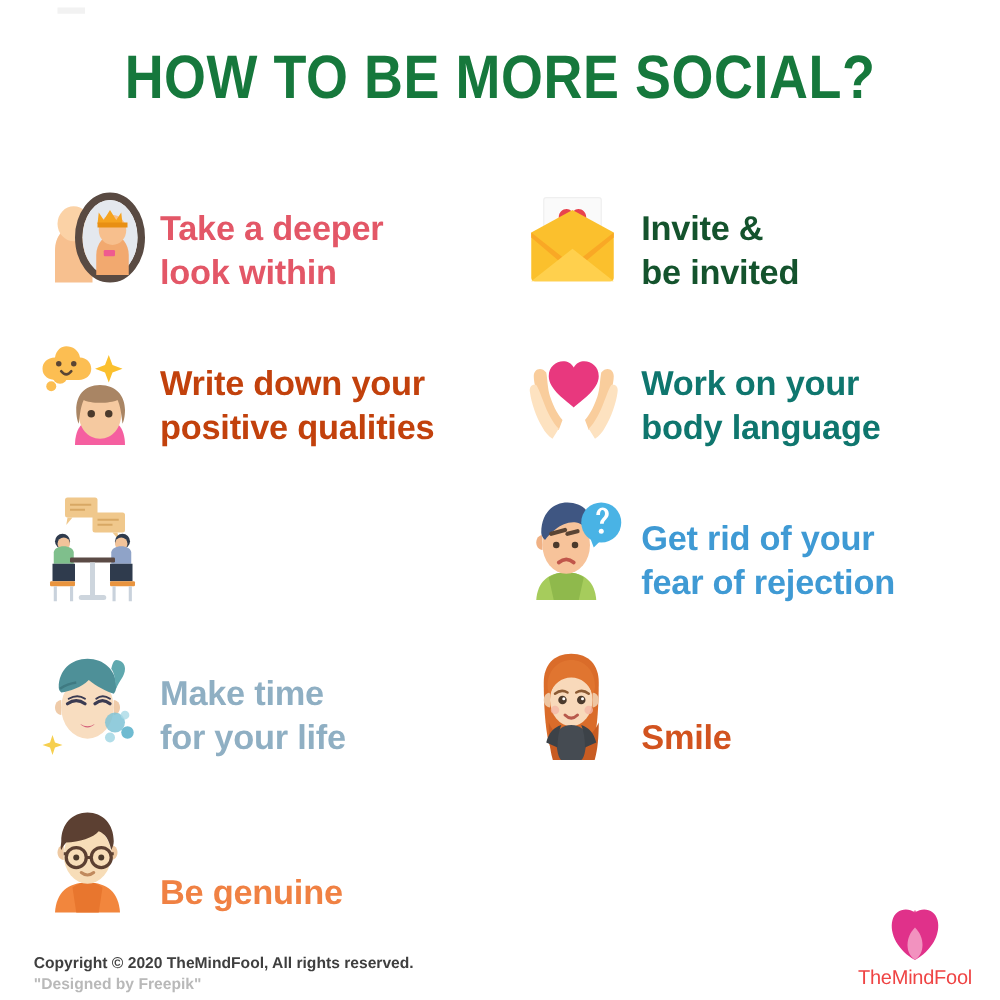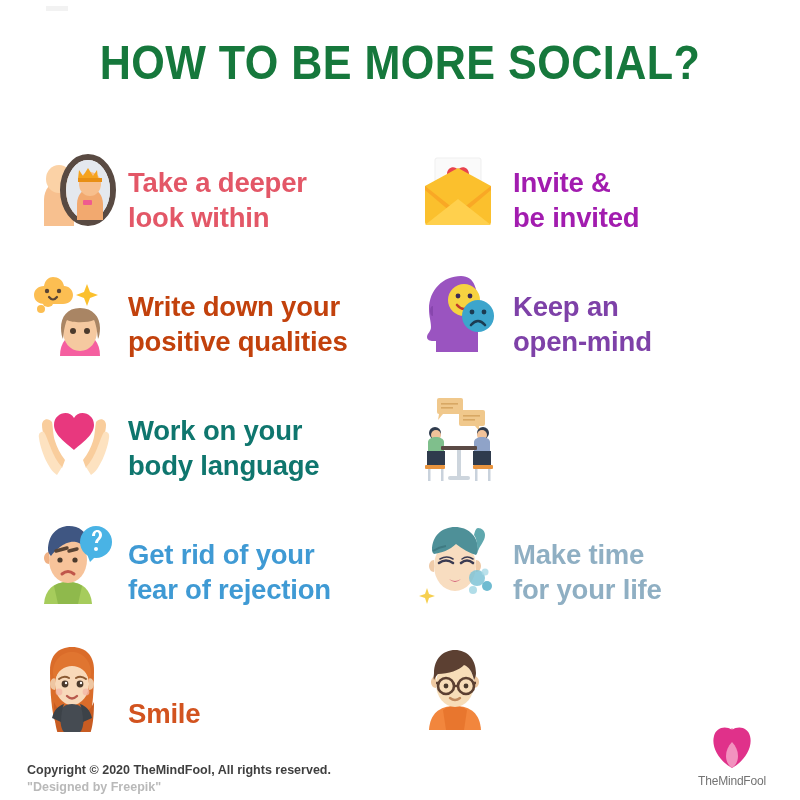--- a/index.html
+++ b/index.html
@@ -93,22 +93,22 @@
     position: absolute;
     left: 678px;
     top: 722px;
     width: 108px;
     text-align: center;
   }
   .logo-mark { display: block; margin: 0 auto; }
   .logo-text {
     display: block;
     margin-top: 2px;
-    font-size: 12px;
-    color: #737373;
+    font-size: 16px;
+    color: #ef4444;
     letter-spacing: -0.2px;
   }
 </style>
 </head>
 <body>
 
 <div class="poster">
 
   <div class="top-artifact"></div>
 
@@ -139,21 +139,21 @@
         <svg width="88" height="92" viewBox="0 0 88 92">
           <rect x="20" y="14" width="46" height="44" rx="2" fill="#fafafa" stroke="#efefef" stroke-width="1"></rect>
           <path d="M43 26c-3-5-11-3-11 4 0 6 8 11 11 14 3-3 11-8 11-14 0-7-8-9-11-4z" fill="#e8434e"></path>
           <rect x="29" y="48" width="28" height="3" fill="#6d7885"></rect>
           <rect x="35" y="54" width="16" height="3" fill="#6d7885"></rect>
           <path d="M10 42l33-18 33 18v36a3 3 0 0 1-3 3H13a3 3 0 0 1-3-3z" fill="#fbc02d"></path>
           <path d="M10 42l33 26 33-26v4L43 74 10 46z" fill="#f9a825"></path>
           <path d="M10 81l33-26 33 26z" fill="#ffd04d"></path>
         </svg>
       </div>
-      <div class="item-label" style="color:#a21caf">Invite &amp;
+      <div class="item-label" style="color:#14532d">Invite &amp;
 be invited</div>
     </div>
 
     <div class="item">
       <div class="icon-box">
         <ellipse cx="16" cy="44" rx="4" ry="4" fill="#fbb33f" style="position:absolute"></ellipse>
         <svg width="88" height="92" viewBox="0 0 88 92">
           <circle cx="11" cy="41" r="4" fill="#fcbe52"></circle>
           <circle cx="18" cy="33" r="6" fill="#fcbe52"></circle>
           <path d="M14 18c-6 0-10 4-10 9 0 6 5 9 11 9h18c6 0 10-4 10-9s-4-9-9-9c-1-6-6-9-11-9-4 0-8 3-9 9z" fill="#fcbe52"></path>
@@ -165,38 +165,20 @@
           <path d="M50 44c-11 0-17 8-17 19 0 11 7 20 17 20s17-9 17-20c0-11-6-19-17-19z" fill="#f5c9a0"></path>
           <path d="M50 40c-13 0-19 9-19 20 0 5 1 9 2 11 1-9 2-15 4-19 5 3 21 3 27 0 2 4 3 10 4 19 1-2 2-6 2-11 0-11-7-20-20-20z" fill="#a98564"></path>
           <circle cx="43" cy="63" r="3" fill="#4b3a2c"></circle>
           <circle cx="57" cy="63" r="3" fill="#4b3a2c"></circle>
         </svg>
       </div>
       <div class="item-label" style="color:#c2410c">Write down your
 positive qualities</div>
     </div>
 
-    <div class="item">
-      <div class="icon-box">
-        <svg width="88" height="92" viewBox="0 0 88 92">
-          <path d="M46 8C28 8 14 22 14 41c0 8 2 12 2 18 0 5-4 6-4 10 0 3 3 4 6 4h3v11h42V41C63 22 60 8 46 8z" fill="#9a54c0"></path>
-          <path d="M18 38c-2 0-3 2-3 5s1 5 3 5z" fill="#8746ad"></path>
-          <circle cx="49" cy="32" r="16" fill="#f6d341"></circle>
-          <circle cx="43" cy="28" r="2.4" fill="#3b2a55"></circle>
-          <circle cx="55" cy="28" r="2.4" fill="#3b2a55"></circle>
-          <path d="M42 37q7 8 14 0" stroke="#c0392b" stroke-width="2.6" fill="none" stroke-linecap="round"></path>
-          <circle cx="63" cy="48" r="16" fill="#3ca5cc"></circle>
-          <circle cx="57" cy="44" r="2.4" fill="#1b3c52"></circle>
-          <circle cx="69" cy="44" r="2.4" fill="#1b3c52"></circle>
-          <path d="M56 57q7-8 14 0" stroke="#1b3c52" stroke-width="2.6" fill="none" stroke-linecap="round"></path>
-        </svg>
-      </div>
-      <div class="item-label" style="color:#7e41a8">Keep an
-open-mind</div>
-    </div>
 
     <div class="item">
       <div class="icon-box">
         <svg width="88" height="92" viewBox="0 0 88 92">
           <path d="M44 26c-5-9-20-5-20 7 0 11 15 20 20 25 5-5 20-14 20-25 0-12-15-16-20-7z" fill="#e8387e"></path>
           <path d="M22 30c-4-5-10-3-10 3 0 6 3 16 7 25 3 7 8 14 13 18l3-8c-5-6-8-13-10-19-2-6-2-14-3-19z" fill="#f9cd9c"></path>
           <path d="M14 40c-3-1-6 1-5 6 1 8 5 20 10 28 2 4 5 7 8 9l5-8c-5-5-9-13-12-21-2-5-4-11-6-14z" fill="#fde2c0"></path>
           <path d="M66 30c4-5 10-3 10 3 0 6-3 16-7 25-3 7-8 14-13 18l-3-8c5-6 8-13 10-19 2-6 2-14 3-19z" fill="#f9cd9c"></path>
           <path d="M74 40c3-1 6 1 5 6-1 8-5 20-10 28-2 4-5 7-8 9l-5-8c5-5 9-13 12-21 2-5 4-11 6-14z" fill="#fde2c0"></path>
         </svg>
@@ -323,20 +305,21 @@
           <circle cx="31" cy="46" r="8" fill="none" stroke="#5c4032" stroke-width="2.6"></circle>
           <circle cx="51" cy="46" r="8" fill="none" stroke="#5c4032" stroke-width="2.6"></circle>
           <path d="M39 46h4" stroke="#5c4032" stroke-width="2.4"></path>
           <path d="M21 43h2" stroke="#5c4032" stroke-width="2.4"></path>
           <path d="M59 43h2" stroke="#5c4032" stroke-width="2.4"></path>
           <circle cx="31" cy="46" r="2.4" fill="#4b3a2c"></circle>
           <circle cx="51" cy="46" r="2.4" fill="#4b3a2c"></circle>
           <path d="M35 58q5 4 10 0" stroke="#c08a5e" stroke-width="2.4" fill="none" stroke-linecap="round"></path>
         </svg>
       </div>
+      <div class="item-label" style="color:#f08143">Be genuine</div>
     </div>
 
   </div>
 
   <div class="footer-copy">
     <div>Copyright © 2020 TheMindFool, All rights reserved.</div>
     <div class="sub">"Designed by Freepik"</div>
   </div>
 
   <div class="logo">

